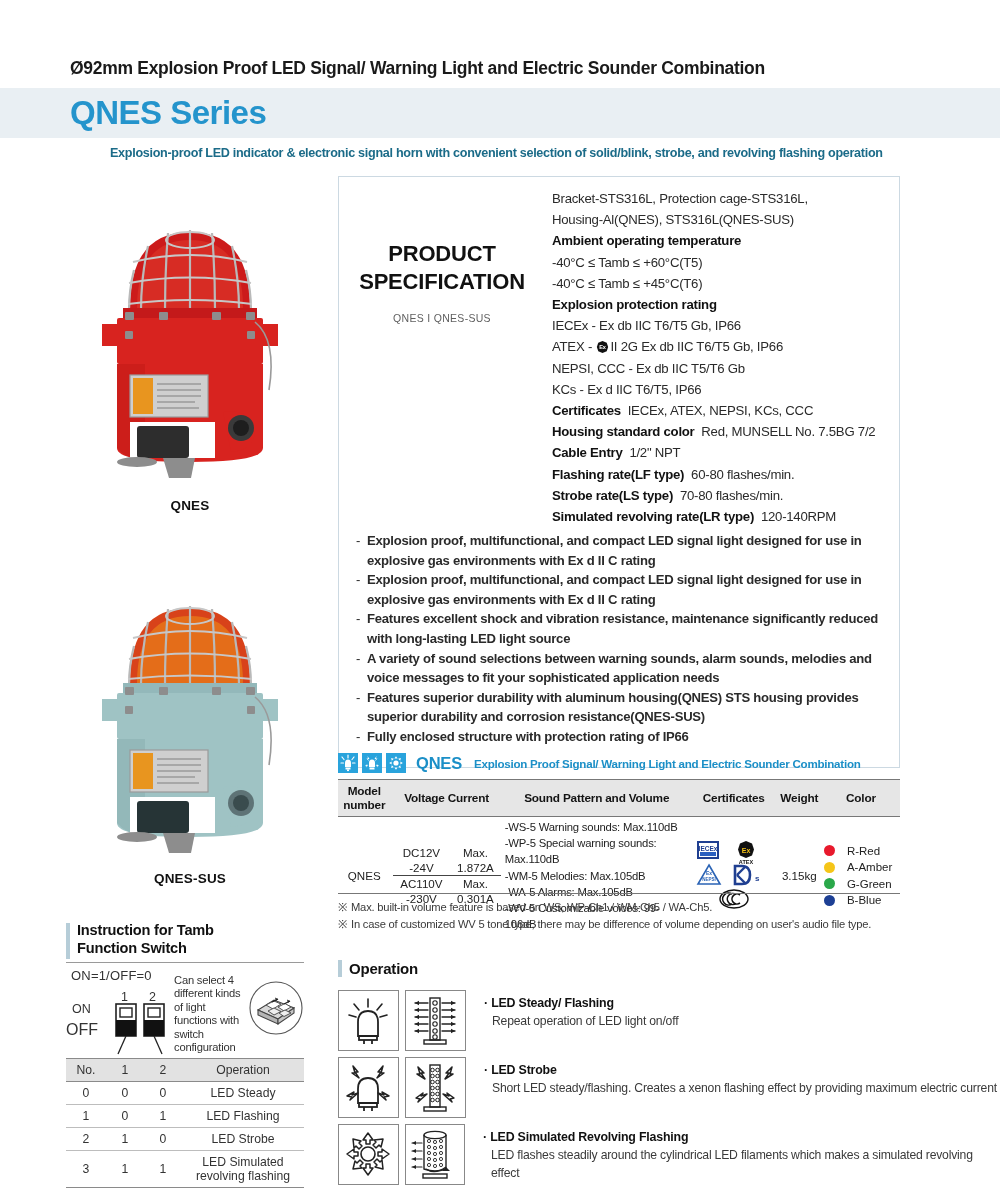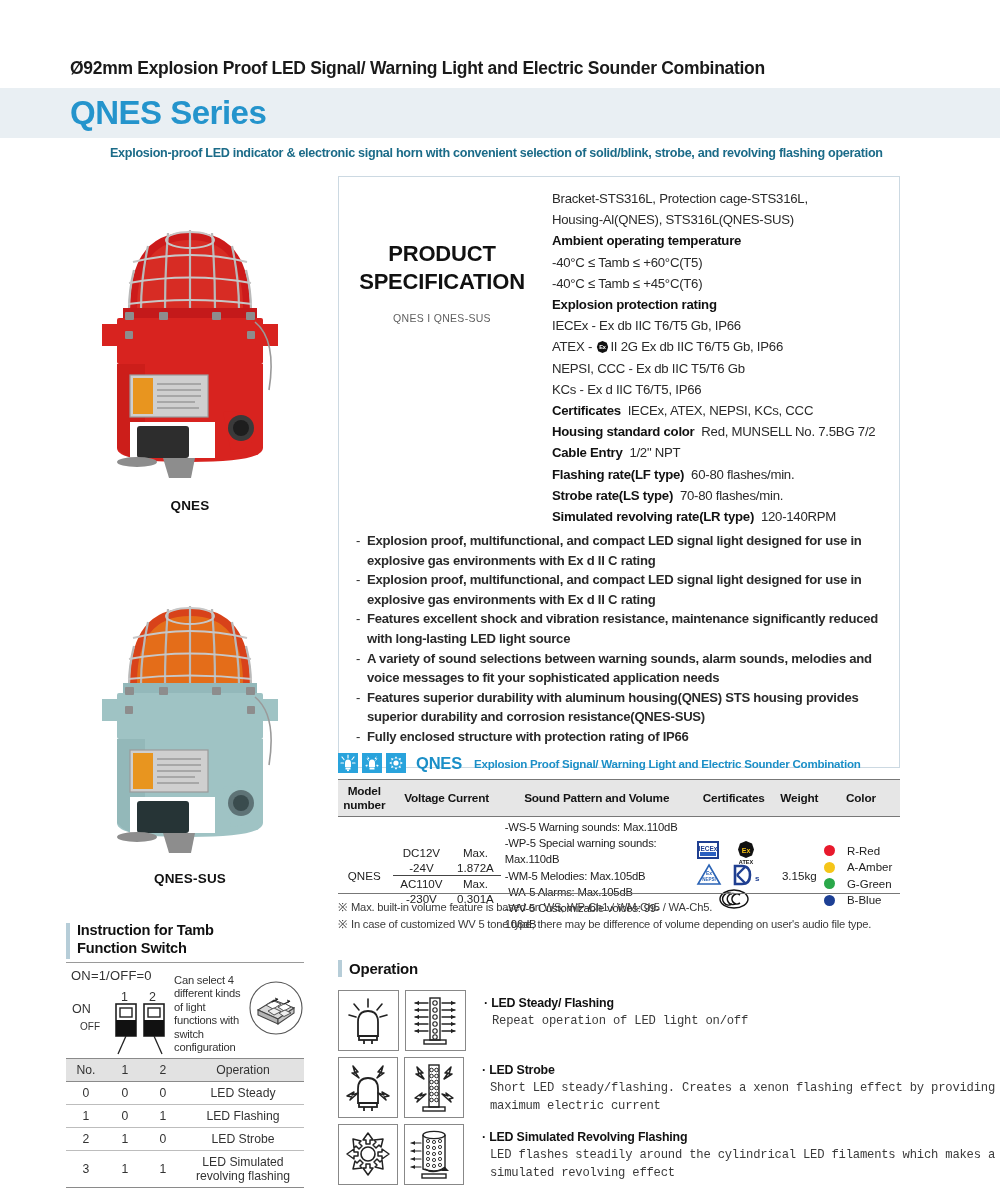--- a/index.html
+++ b/index.html
@@ -135,32 +135,32 @@
   .op-row { position: absolute; display: flex; align-items: flex-start; }
   .op-row-1 { left: 338px; top: 990px; }
   .op-row-2 { left: 338px; top: 1057px; }
   .op-row-3 { left: 338px; top: 1124px; }
   .op-icon {
     width: 61px; height: 61px; border: 1.6px solid #888; background: #fff;
     margin-right: 6px;
   }
   .op-text { margin-left: 12px; padding-top: 6px; }
   .op-title { font-size: 12.4px; font-weight: 700; color: #111; letter-spacing: -0.2px; }
-  .op-desc { font-size: 12.2px; color: #3a3a3a; line-height: 17.6px; margin-top: 3px; margin-left: 8px; letter-spacing: -0.2px; font-family: Liberation Mono, monospace; }
+  .op-desc { font-size: 12.2px; color: #3a3a3a; line-height: 17.6px; margin-top: 3px; margin-left: 8px; letter-spacing: -0.2px; }
 
   
   .sw-head-wrap { position: absolute; left: 66px; top: 921px; display: flex; align-items: flex-start; gap: 7px; }
   .sw-bar { width: 4px; height: 36px; background: #b6cdd8; margin-top: 2px; }
   .sw-head { font-size: 14.6px; font-weight: 700; color: #111; line-height: 18px; letter-spacing: -0.2px; }
   .sw-rule { position: absolute; left: 66px; top: 962px; width: 238px; border-bottom: 1.2px solid #9a9a9a; }
 
   .sw-diag { position: absolute; left: 66px; top: 968px; width: 238px; height: 88px; }
   .sw-onoff-eq { position: absolute; left: 5px; top: 0px; font-size: 13px; color: #333; letter-spacing: 0.2px; }
   .sw-on { position: absolute; left: 6px; top: 34px; font-size: 12.5px; color: #333; }
-  .sw-off { position: absolute; left: 14px; top: 53px; font-size: 10px; color: #333; }
+  .sw-off { position: absolute; left: 0; top: 53px; font-size: 16px; color: #333; }
   .sw-num { position: absolute; font-size: 12.5px; color: #333; }
   .sw-can {
     position: absolute; left: 108px; top: 6px; width: 72px;
     font-size: 11.2px; color: #333; line-height: 13.4px; letter-spacing: -0.2px;
   }
 
   .sw-table { position: absolute; left: 66px; top: 1058px; width: 238px; border-collapse: collapse; }
   .sw-table th {
     background: #e2e2e2; font-size: 12.2px; font-weight: 400; color: #333;
     padding: 4px 2px; 

